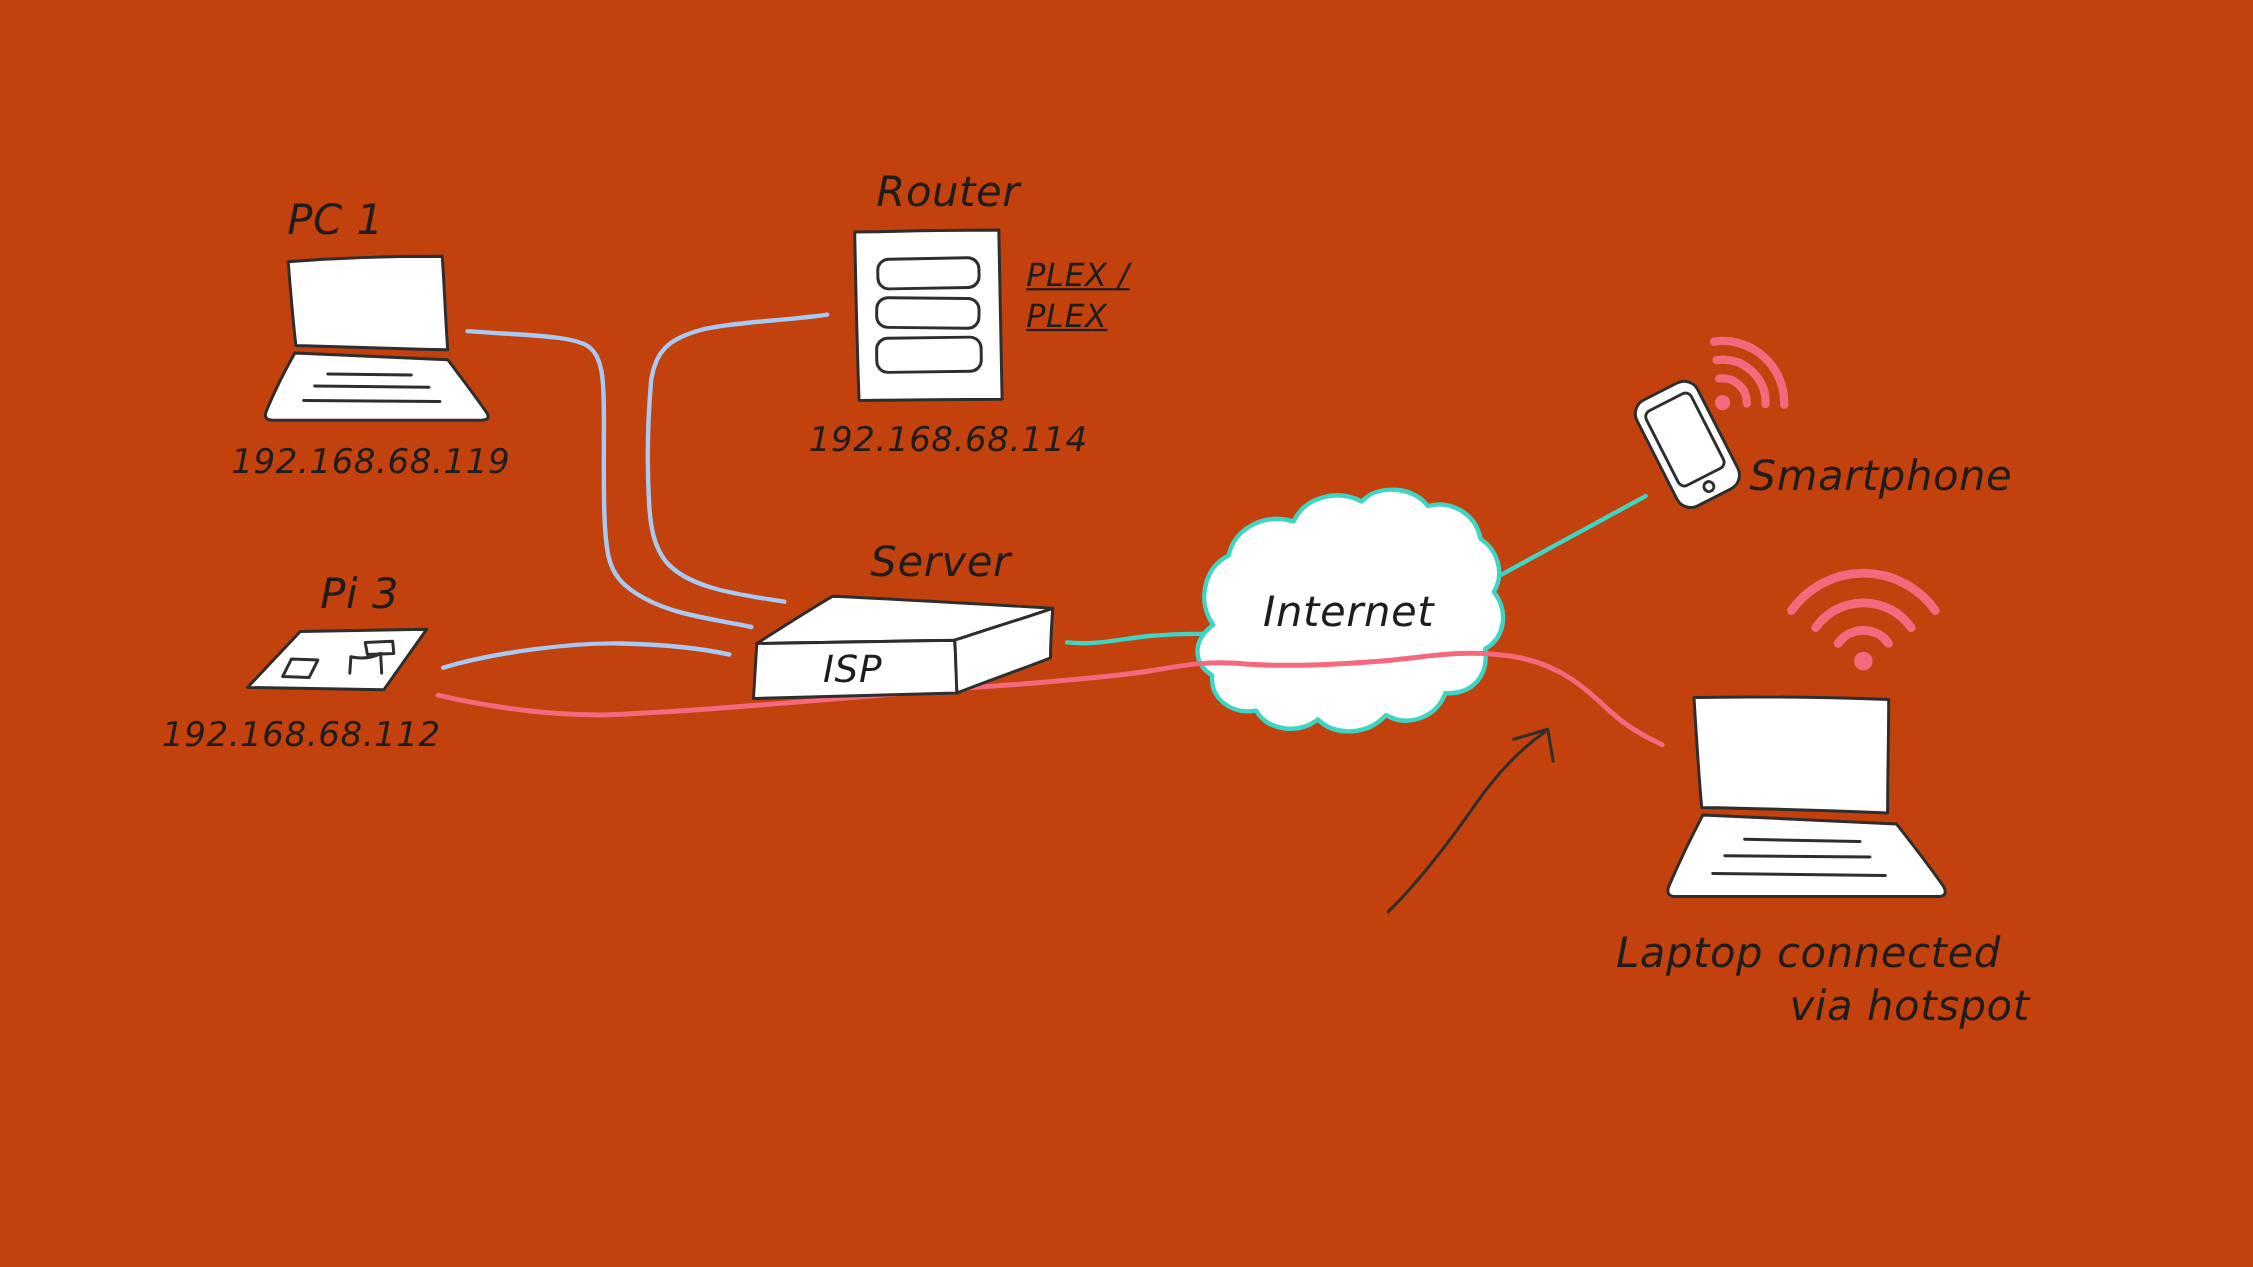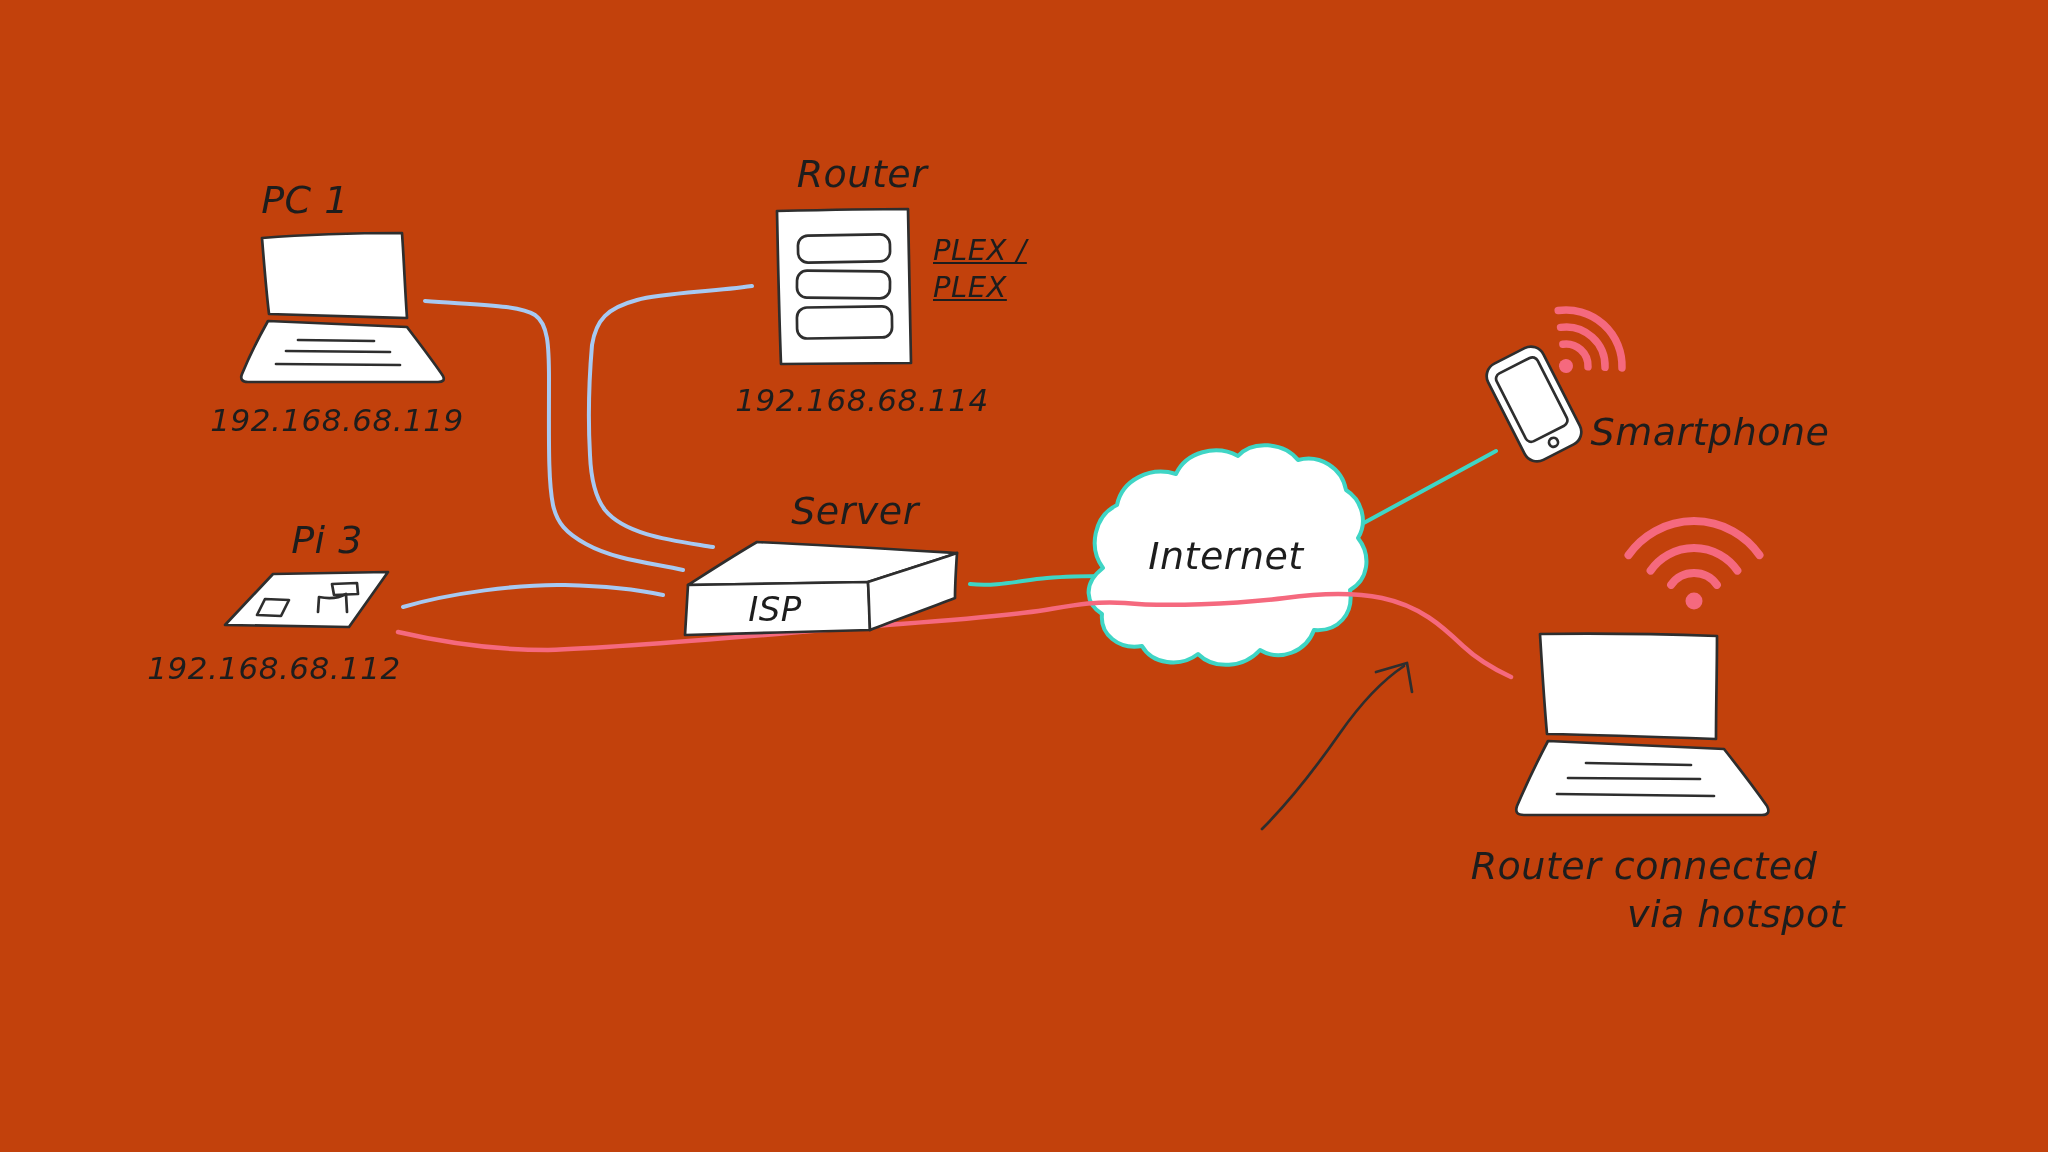--- a/index.html
+++ b/index.html
@@ -127,16 +127,16 @@
   <div class="lbl ip" style="left:274px;  top:668px;">192.168.68.112</div>
 
   <div class="lbl h" style="left:855px;  top:511px;">Server</div>
   <div class="lbl isp" style="left:775px; top:609px;">ISP</div>
 
   <div class="lbl h" style="left:1226px; top:556px;">Internet</div>
 
   <div class="lbl h" style="left:1710px; top:432px;">Smartphone</div>
 
 
-  <div class="lbl h" style="left:1644px; top:866px;">Router connected</div>
+  <div class="lbl h" style="left:1644px; top:866px;">Laptop connected</div>
   <div class="lbl h" style="left:1736px; top:914px;">via hotspot</div>
 
 </div>
 
 </body></html>

